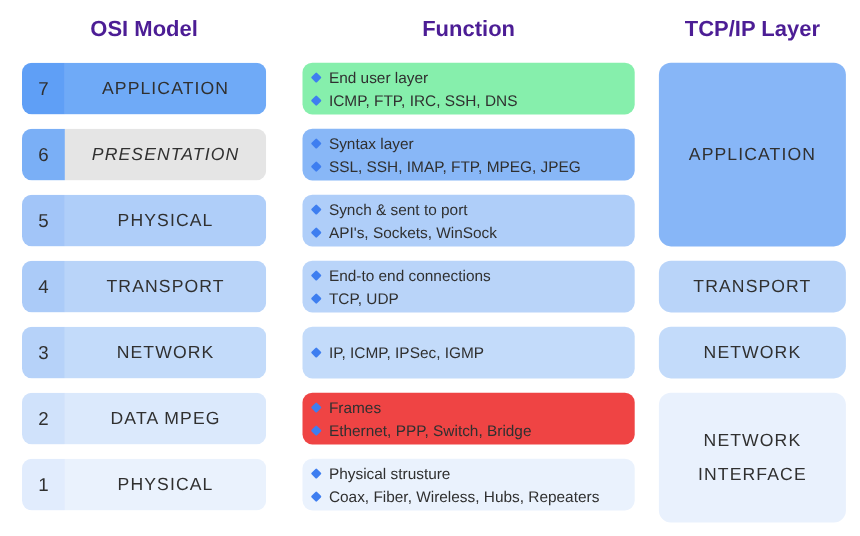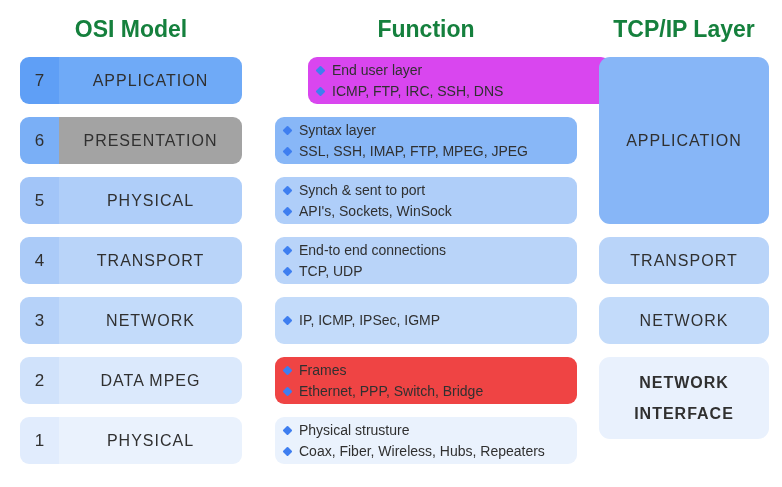--- a/index.html
+++ b/index.html
@@ -1,19 +1,19 @@
 <!DOCTYPE html>
 <html><head>
 <meta charset="utf-8">
 <style>
   html,body{margin:0;padding:0;background:#ffffff;}
   body{width:782px;height:487px;font-family:"Liberation Sans",sans-serif;color:#303030;}
   .canvas{position:relative;width:782px;height:487px;background:#ffffff;overflow:hidden;}
 
-  .hdr{position:absolute;top:16px;font-size:23px;font-weight:bold;text-align:center;color:#15803d;}
+  .hdr{position:absolute;top:16px;font-size:20px;font-weight:bold;text-align:center;color:#4c1d95;}
   .hdr-osi{left:20px;width:222px;}
   .hdr-fn{left:275px;width:302px;}
   .hdr-tcp{left:589px;width:190px;}
 
   
   .r0{top:57px;}  .r1{top:117px;} .r2{top:177px;} .r3{top:237px;}
   .r4{top:297px;} .r5{top:357px;} .r6{top:417px;}
 
   .osi-row{position:absolute;left:20px;width:222px;height:47px;display:flex;
            border-radius:9px;overflow:hidden;}
@@ -27,39 +27,39 @@
           padding-left:9px;box-sizing:border-box;}
   .fn-line{display:flex;align-items:center;gap:8px;font-size:14px;line-height:17px;}
   .diamond{width:7px;height:7px;transform:rotate(45deg);border-radius:1px;flex:0 0 auto;}
 
   .tcp-box{position:absolute;left:599px;width:170px;border-radius:11px;
            display:flex;align-items:center;justify-content:center;text-align:center;
            font-size:16px;letter-spacing:1px;}
   .tcp-app{top:57px;height:167px;}
   .tcp-transport{top:237px;height:47px;}
   .tcp-network{top:297px;height:47px;}
-  .tcp-netif{top:357px;height:82px;line-height:31px;font-weight:bold;}
+  .tcp-netif{top:357px;height:118px;line-height:31px;}
   .tcp-netif .tcp-text{width:130px;}
 </style>
 </head>
 <body>
 
 <div class="canvas">
 
   <div class="hdr hdr-osi">OSI Model</div>
   <div class="hdr hdr-fn">Function</div>
   <div class="hdr hdr-tcp">TCP/IP Layer</div>
 
   <div class="osi-row r0">
     <div class="osi-num" style="background: rgb(95, 159, 246);">7</div>
     <div class="osi-label" style="background: rgb(111, 170, 247);">APPLICATION</div>
   </div>
   <div class="osi-row r1">
     <div class="osi-num" style="background: rgb(122, 175, 246);">6</div>
-    <div class="osi-label" style="background: #a3a3a3;">PRESENTATION</div>
+    <div class="osi-label" style="background: #e5e5e5; font-style: italic;">PRESENTATION</div>
   </div>
   <div class="osi-row r2">
     <div class="osi-num" style="background: rgb(162, 197, 248);">5</div>
     <div class="osi-label" style="background: rgb(175, 206, 249);">PHYSICAL</div>
   </div>
   <div class="osi-row r3">
     <div class="osi-num" style="background: rgb(171, 203, 248);">4</div>
     <div class="osi-label" style="background: rgb(185, 212, 249);">TRANSPORT</div>
   </div>
   <div class="osi-row r4">
@@ -68,21 +68,21 @@
   </div>
   <div class="osi-row r5">
     <div class="osi-num" style="background: rgb(208, 226, 251);">2</div>
     <div class="osi-label" style="background: rgb(219, 233, 252);">DATA MPEG</div>
   </div>
   <div class="osi-row r6">
     <div class="osi-num" style="background: rgb(225, 236, 253);">1</div>
     <div class="osi-label" style="background: rgb(234, 242, 253);">PHYSICAL</div>
   </div>
 
-  <div class="fn-row r0" style="background: #d946ef; margin-left: 33px;">
+  <div class="fn-row r0" style="background: #86efac;">
     <div class="fn-line">
         <span class="diamond" style="background: rgb(62, 126, 240);"></span>
         <span>End user layer</span>
       </div>
     <div class="fn-line">
         <span class="diamond" style="background: rgb(62, 126, 240);"></span>
         <span>ICMP, FTP, IRC, SSH, DNS</span>
       </div>
   </div>
   <div class="fn-row r1" style="background: rgb(136, 183, 247);">

